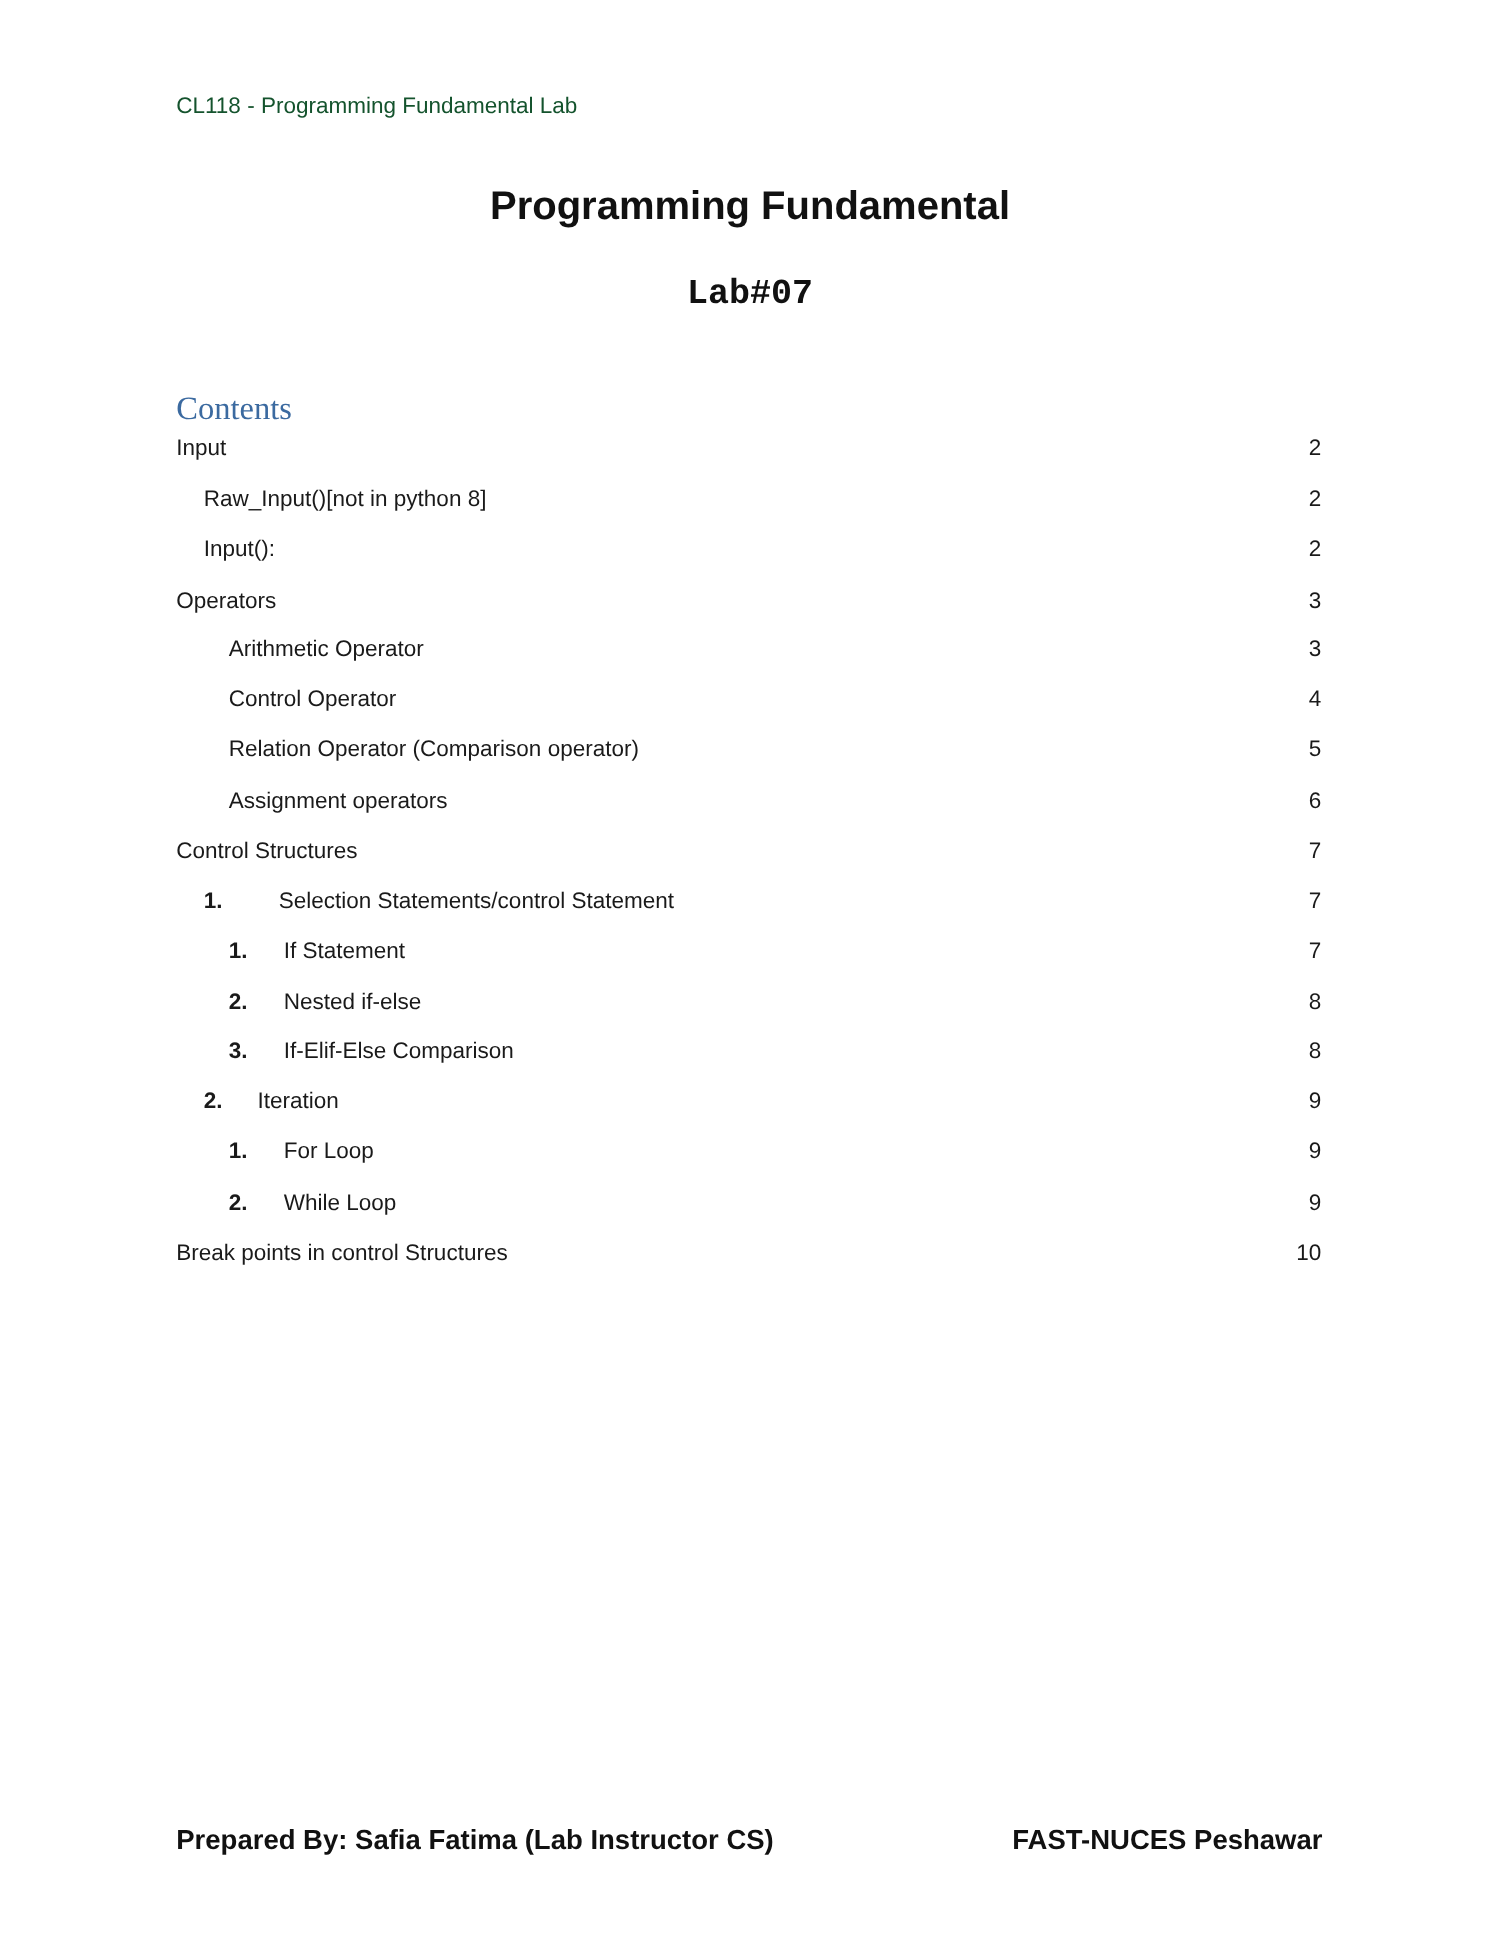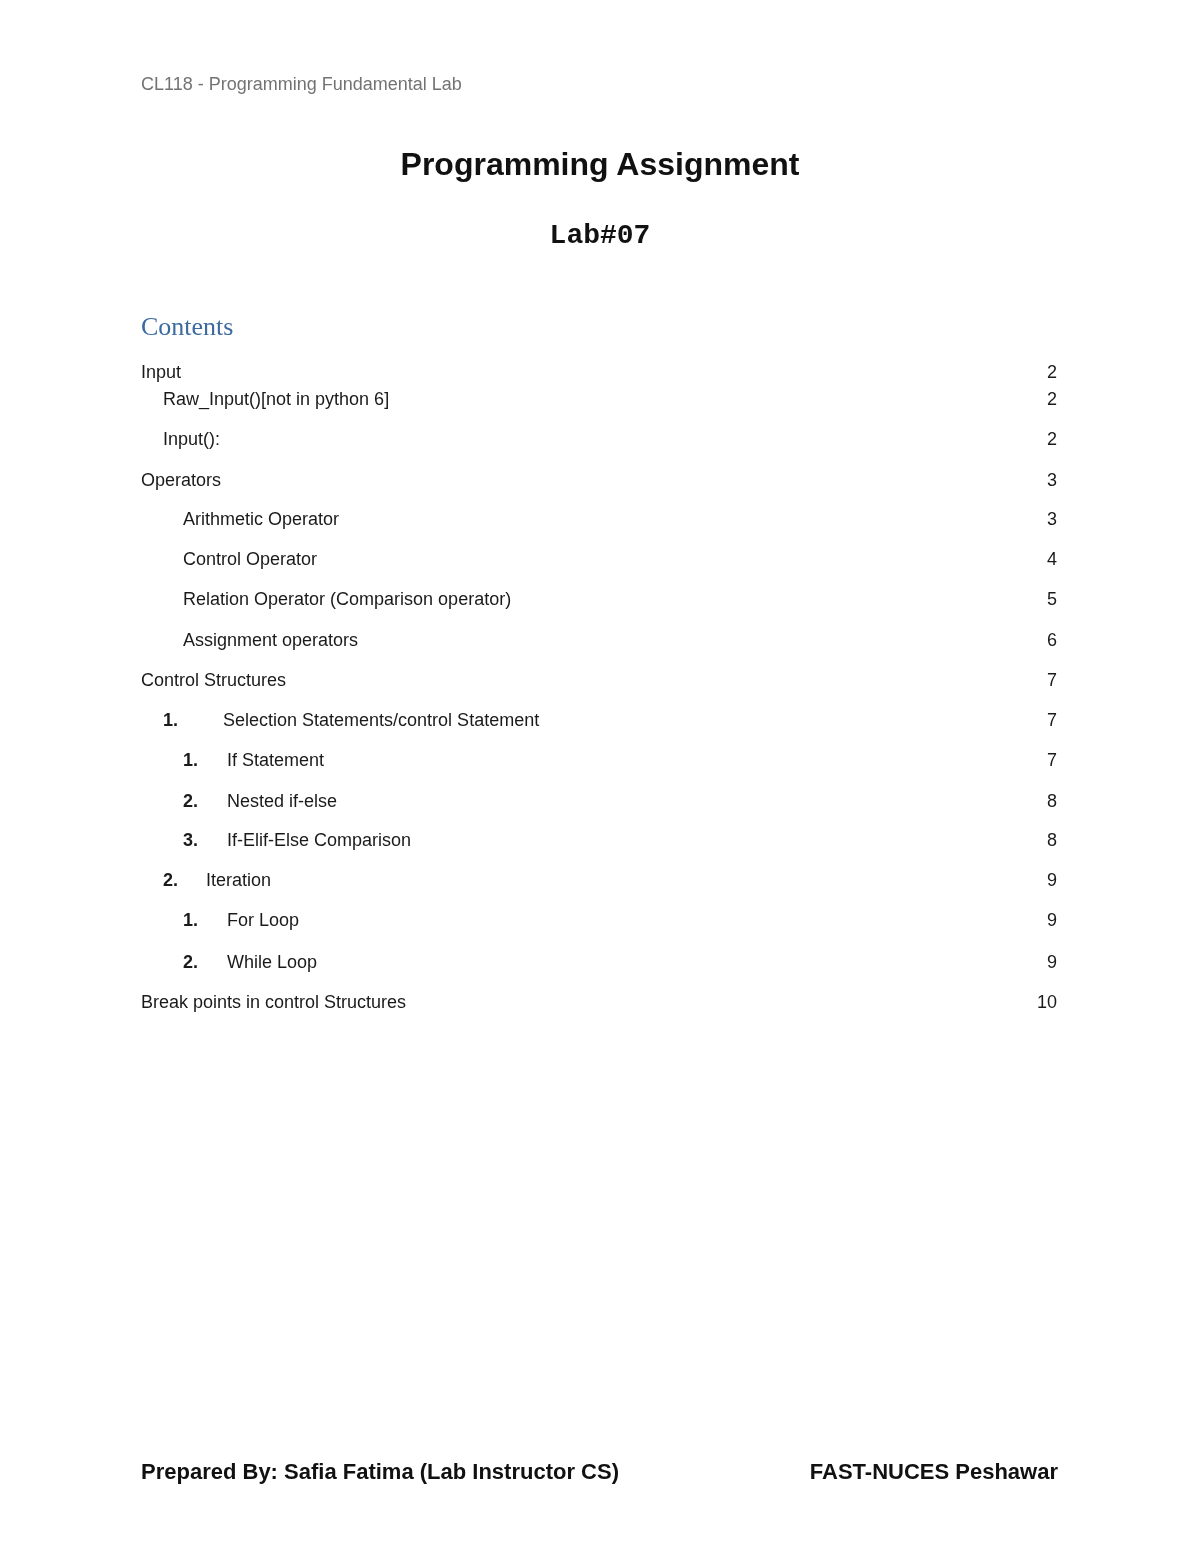--- a/index.html
+++ b/index.html
@@ -1,49 +1,49 @@
 <!DOCTYPE html>
 <html><head>
   <meta charset="utf-8">
   <style>
     html, body { margin: 0; padding: 0; background: #ffffff; }
     body { width: 1200px; height: 1553px; position: relative; overflow: hidden;
            font-family: "Liberation Sans", sans-serif; color: #111; }
-    .header { position: absolute; left: 141px; top: 74px; font-size: 18px; color: #737373; }
+    .header { position: absolute; left: 141px; top: 74px; font-size: 18px; color: #14532d; }
     .title { position: absolute; left: 0; width: 1200px; text-align: center; font-weight: bold; color: #111; }
     .title1 { top: 146px; font-size: 32px; }
     .title2 { top: 220px; font-size: 28px; font-family: Liberation Mono, monospace; }
     .contents-heading { position: absolute; left: 141px; top: 312px; font-family: "Liberation Serif", serif;
                         font-weight: normal; font-size: 26px; color: #3b6aa0; }
     .toc { position: absolute; left: 141px; top: 348px; width: 916px; }
     .toc-row { position: absolute; left: 0; width: 916px; height: 28px; font-size: 18px; color: #1a1a1a; }
     .toc-row .num { position: absolute; top: 0; font-weight: bold; }
     .toc-row .label { position: absolute; top: 0; white-space: nowrap; }
     .toc-row .page { position: absolute; right: 0; top: 0; }
     .footer { position: absolute; top: 1459px; font-size: 22px; font-weight: bold; color: #111; }
     .footer-left { left: 141px; }
     .footer-right { right: 142px; text-align: right; }
   </style>
 </head>
 <body>
 
 <div class="header">CL118 - Programming Fundamental Lab</div>
 
-<div class="title title1">Programming Assignment</div>
+<div class="title title1">Programming Fundamental</div>
 <div class="title title2">Lab#07</div>
 
 <div class="contents-heading">Contents</div>
 
 <div class="toc">
-  <div class="toc-row" style="top:14px">
+  <div class="toc-row" style="top:0px">
     <span class="label" style="left:0">Input</span>
     <span class="page">2</span>
   </div>
   <div class="toc-row" style="top:41px">
-    <span class="label" style="left:22px">Raw_Input()[not in python 6]</span>
+    <span class="label" style="left:22px">Raw_Input()[not in python 8]</span>
     <span class="page">2</span>
   </div>
   <div class="toc-row" style="top:81px">
     <span class="label" style="left:22px">Input():</span>
     <span class="page">2</span>
   </div>
   <div class="toc-row" style="top:122px">
     <span class="label" style="left:0">Operators</span>
     <span class="page">3</span>
   </div>

